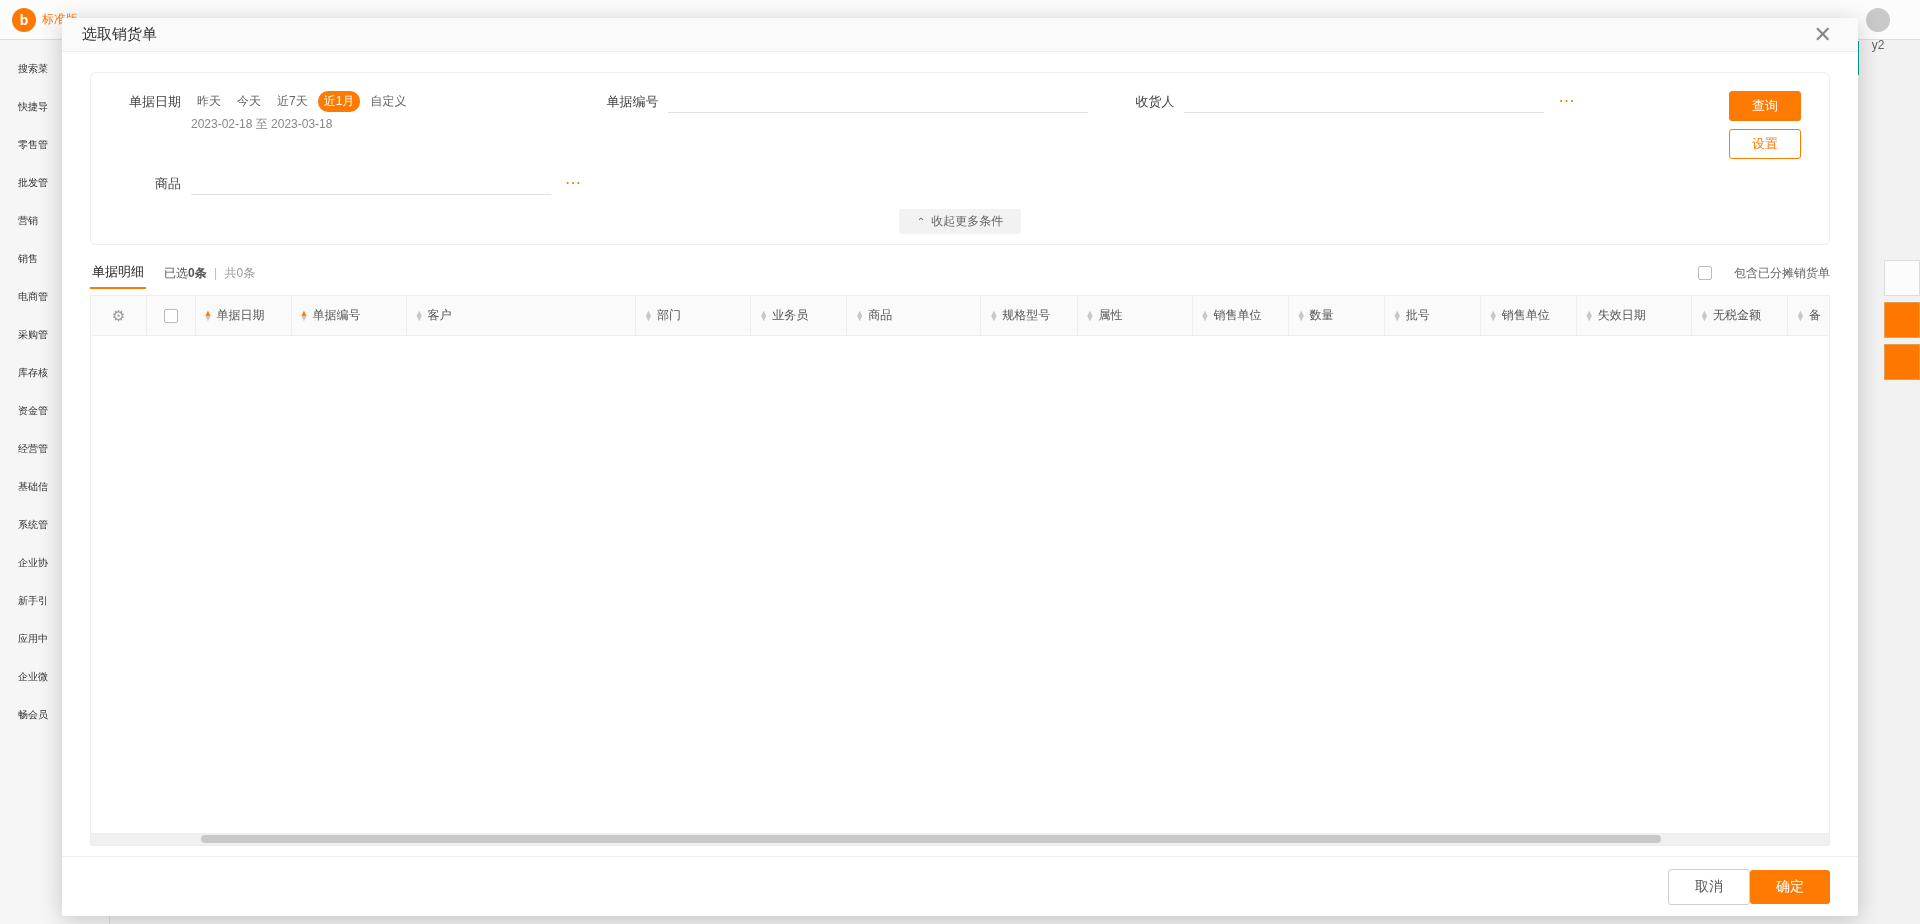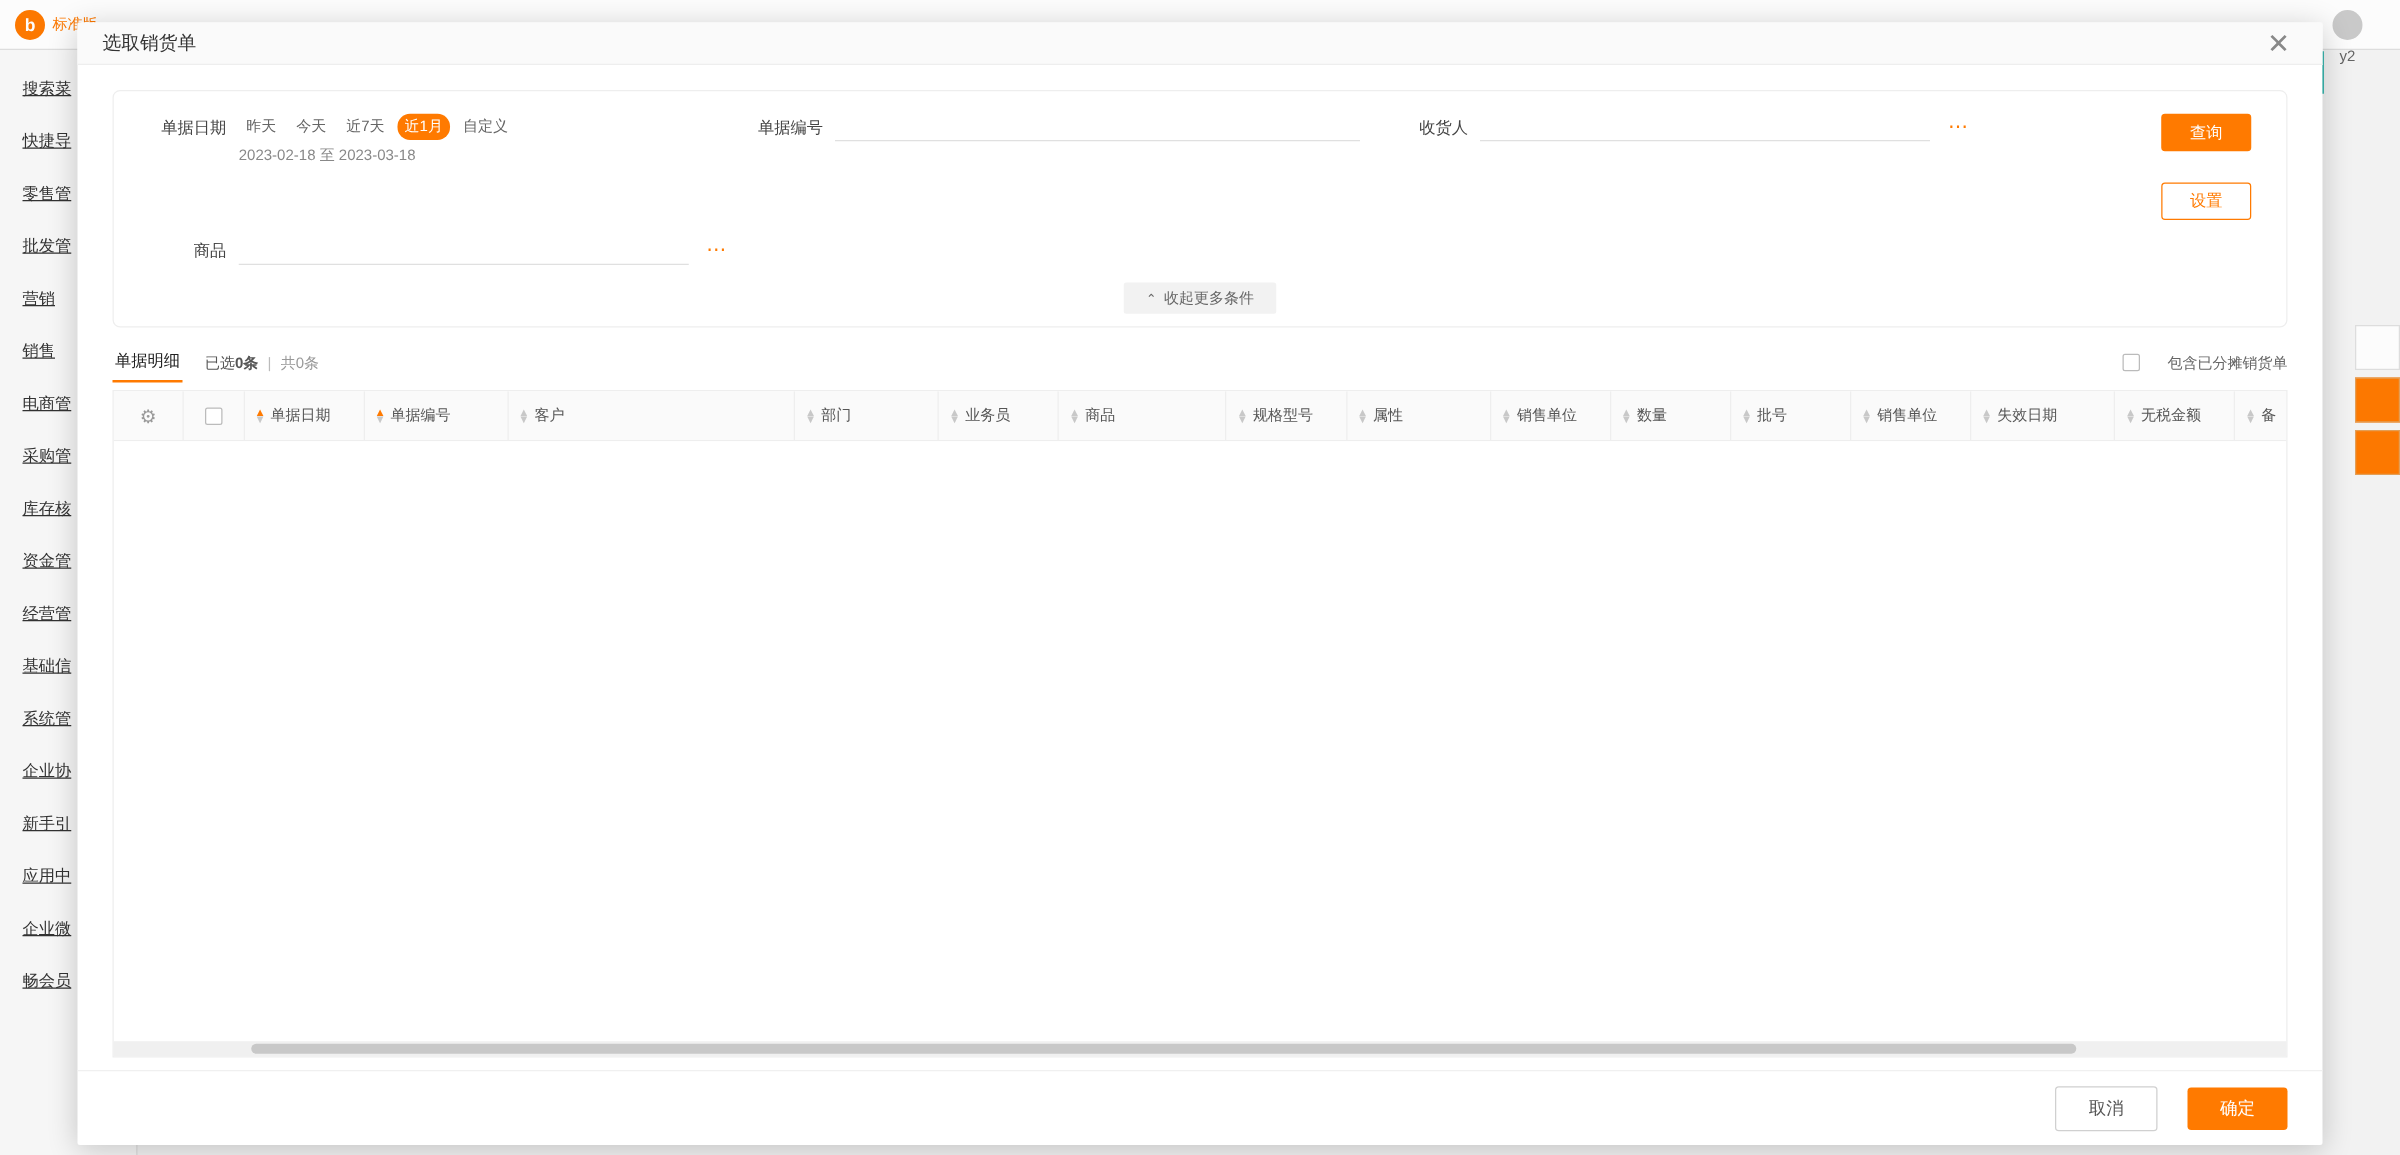--- a/index.html
+++ b/index.html
@@ -5,21 +5,21 @@
     * { margin: 0; padding: 0; box-sizing: border-box; font-family: "Microsoft YaHei", Arial, sans-serif; }
     body { background: #f5f5f5; width: 1920px; height: 924px; overflow: hidden; position: relative; font-size: 13px; color: #333; }
     
     
     .bg-header { position: absolute; top: 0; left: 0; right: 0; height: 40px; background: #fff; border-bottom: 1px solid #e0e0e0; display: flex; align-items: center; padding: 0 12px; }
     .bg-logo { width: 24px; height: 24px; background: #ff7a00; border-radius: 50%; display: flex; align-items: center; justify-content: center; color: #fff; font-weight: bold; font-size: 14px; }
     .bg-logo-text { color: #ff7a00; font-size: 12px; margin-left: 6px; }
     .bg-user { position: absolute; right: 30px; top: 8px; display: flex; align-items: center; gap: 6px; font-size: 12px; color: #666; flex-direction: column; }
     .bg-avatar { width: 24px; height: 24px; border-radius: 50%; background: #ccc; }
     .bg-sidebar { position: absolute; top: 40px; left: 0; width: 110px; bottom: 0; background: #f9f9f9; border-right: 1px solid #e0e0e0; padding-top: 10px; overflow: hidden; }
-    .bg-sidebar-item { padding: 12px 18px; font-size: 13px; color: #333; white-space: nowrap; text-decoration: underline; }
+    .bg-sidebar-item { padding: 12px 18px; font-size: 10px; color: #333; white-space: nowrap; }
     .bg-close-bar { position: absolute; top: 40px; right: 60px; height: 36px; display: flex; align-items: center; }
     .bg-close-btn { width: 34px; height: 34px; background: #00a79d; display: flex; align-items: center; justify-content: center; color: #fff; font-size: 16px; margin-right: 1px; }
     .bg-side-tools { position: absolute; right: 0; top: 260px; width: 36px; display: flex; flex-direction: column; gap: 6px; }
     .bg-side-tool { width: 36px; height: 36px; background: #ff7a00; border: 1px solid #e6a057; }
     .bg-side-tool.light { background: #fff; border-color: #e0e0e0; }
     
     
     .modal-overlay { position: absolute; inset: 0; background: rgba(0,0,0,0.01); }
     .modal {
       position: absolute; top: 18px; left: 62px; right: 62px; bottom: 8px;
@@ -37,21 +37,21 @@
     .filter-row { display: flex; align-items: flex-start; margin-bottom: 14px; gap: 24px; }
     .filter-group { display: flex; align-items: flex-start; gap: 10px; }
     .filter-label { min-width: 62px; text-align: right; color: #444; font-size: 13px; padding-top: 2px; }
     .date-options { display: flex; gap: 4px; align-items: center; flex-wrap: wrap; }
     .date-opt { padding: 2px 6px; border-radius: 10px; font-size: 12px; color: #666; cursor: pointer; }
     .date-opt.active { background: #ff7a00; color: #fff; }
     .date-range { color: #888; font-size: 12px; width: 100%; margin-top: 4px; }
     .filter-input { border: none; border-bottom: 1px solid #e0e0e0; padding: 3px 2px; min-width: 420px; font-size: 13px; outline: none; }
     .filter-input.narrow { min-width: 360px; }
     .ellipsis-icon { color: #ff7a00; font-size: 16px; cursor: pointer; margin-left: 4px; }
-    .filter-buttons { display: flex; flex-direction: column; gap: 25px; margin-left: auto; }
+    .filter-buttons { display: flex; flex-direction: column; gap: 8px; margin-left: auto; }
     .btn { padding: 5px 22px; border-radius: 3px; font-size: 13px; cursor: pointer; border: 1px solid transparent; }
     .btn-primary { background: #ff7a00; color: #fff; border-color: #ff7a00; }
     .btn-outline { background: #fff; color: #ff7a00; border-color: #ff7a00; }
     .collapse-hint { text-align: center; margin-top: 6px; }
     .collapse-pill { display: inline-flex; align-items: center; gap: 6px; padding: 4px 18px; background: #f2f2f2; border-radius: 2px; font-size: 12px; color: #666; cursor: pointer; }
     .chev { font-size: 10px; }
     
     
     .tabs-row { display: flex; align-items: center; margin-top: 12px; margin-bottom: 6px; }
     .tab { padding: 6px 2px; font-size: 13px; color: #666; margin-right: 18px; cursor: pointer; }
@@ -69,21 +69,21 @@
     .th.settings { width: 58px; justify-content: center; font-size: 15px; color: #999; }
     .th.checkbox { width: 50px; justify-content: center; }
     .sort-icon { display: inline-flex; flex-direction: column; margin-right: 4px; line-height: 0.5; font-size: 9px; color: #c8c8c8; }
     .sort-icon .up { color: #ff7a00; }
     .sort-icon.neutral .up { color: #c8c8c8; }
     .table-body { flex: 1; background: #fff; }
     .hscroll { height: 12px; background: #f0f0f0; display: flex; align-items: center; }
     .hscroll-inner { height: 8px; background: #c8c8c8; border-radius: 4px; margin-left: 110px; width: 84%; }
     
     
-    .modal-footer { height: 60px; display: flex; align-items: center; justify-content: flex-end; gap: 24px; padding: 0 28px; border-top: 1px solid #f0f0f0; }
+    .modal-footer { height: 60px; display: flex; align-items: center; justify-content: flex-end; gap: 0; padding: 0 28px; border-top: 1px solid #f0f0f0; }
     .footer-btn { padding: 8px 26px; font-size: 14px; border-radius: 3px; cursor: pointer; }
     .footer-btn.ok { background: #ff7a00; color: #fff; border: none; }
     .footer-btn.cancel { background: #fff; border: 1px solid #d0d0d0; color: #555; }
     
     .col-w-90 { width: 100px; } .col-w-100 { width: 120px; } .col-w-180 { width: 240px; }
     .col-w-80 { width: 100px; } .col-w-110 { width: 140px; }
   </style>
 </head>
 <body>
 

